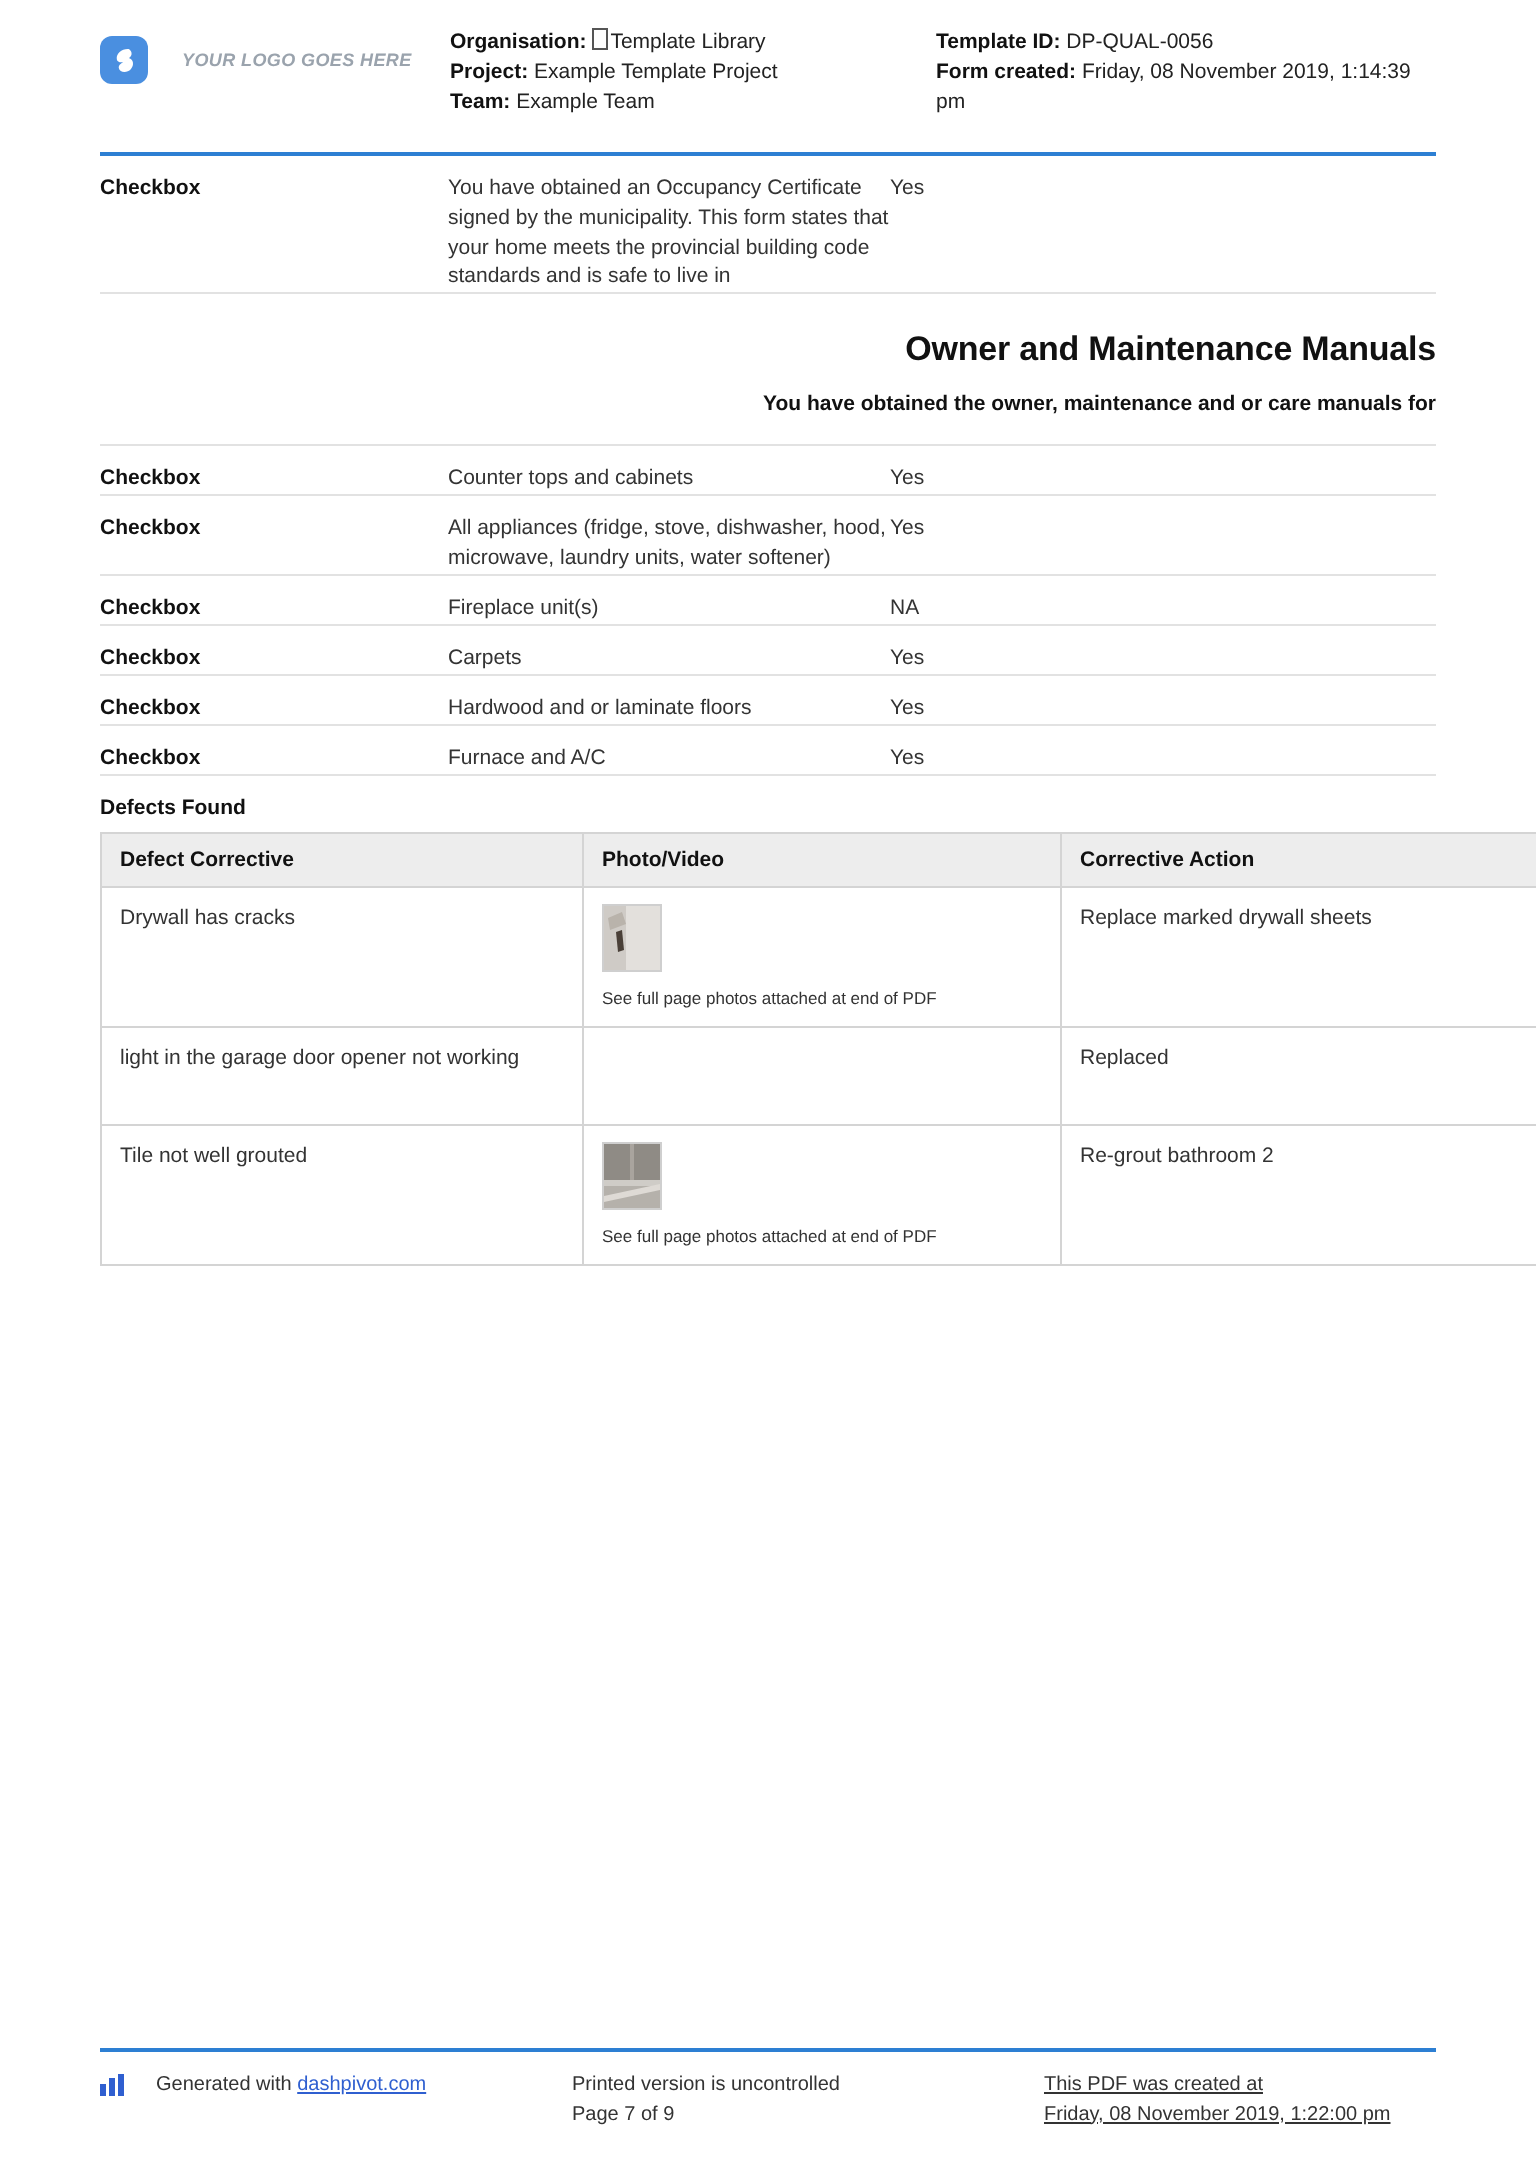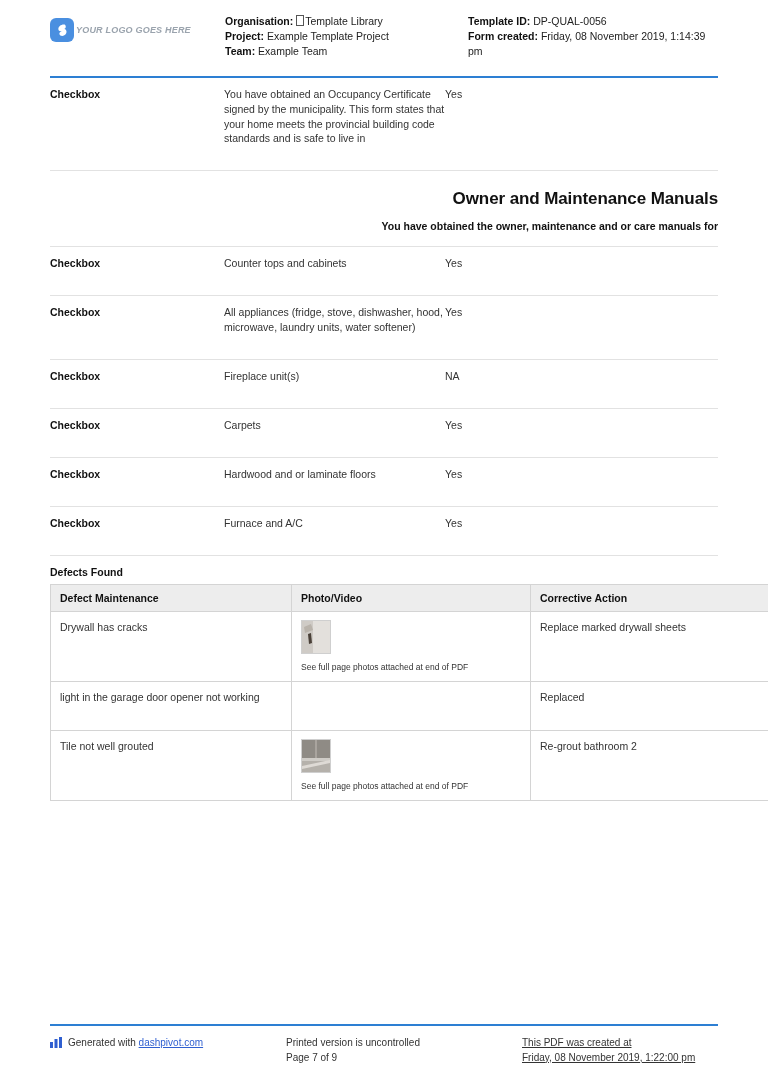--- a/index.html
+++ b/index.html
@@ -27,21 +27,21 @@
   .header {
     display: flex;
     align-items: flex-start;
     padding-top: 14px;
     font-size: 10.5px;
   }
   .logo-block {
     width: 175px;
     display: flex;
     align-items: center;
-    gap: 2px;
+    gap: 17px;
     padding-top: 4px;
   }
   .logo-mark {
     width: 24px;
     height: 24px;
     border-radius: 6px;
     background: #4a8fe0;
     display: flex;
     align-items: center;
     justify-content: center;
@@ -76,21 +76,21 @@
     background: #2d7fd3;
     margin-top: 17px;
   }
 
   
   .row {
     display: flex;
     border-bottom: 1px solid #e2e2e2;
     font-size: 10.5px;
     line-height: 1.42;
-    padding: 9px 0 24px 0;
+    padding: 9px 0 0 0;
   }
   .row .c-label {
     width: 174px;
     font-weight: bold;
     color: #111;
     flex: none;
   }
   .row .c-desc {
     width: 221px;
     flex: none;
@@ -208,21 +208,21 @@
     display: flex;
     padding-top: 10px;
     font-size: 10px;
     line-height: 1.45;
     color: #333;
   }
   .f-col-1 {
     width: 236px;
     display: flex;
     align-items: flex-start;
-    gap: 6px;
+    gap: 16px;
   }
   .f-col-2 { width: 236px; }
   .f-col-3 { flex: 1; text-decoration: underline; }
   .bars { display: block; margin-top: 1px; }
   .link {
     color: #2f5fd0;
     text-decoration: underline;
   }
 </style>
 </head>
@@ -314,21 +314,21 @@
       <div class="c-desc">Furnace and A/C</div>
       <div class="c-val">Yes</div>
     </div>
   </div>
 
   <div class="defects-title">Defects Found</div>
 
   <table class="defects">
     <thead>
       <tr>
-        <th class="col-desc">Defect Maintenance</th>
+        <th class="col-desc">Defect Corrective</th>
         <th class="col-photo">Photo/Video</th>
         <th class="col-action">Corrective Action</th>
       </tr>
     </thead>
     <tbody>
       <tr>
         <td>Drywall has cracks</td>
         <td class="photo-cell">
           <svg class="thumb" viewBox="0 0 28 32" preserveAspectRatio="none">
             <rect x="0" y="0" width="28" height="32" fill="#d9d6d2"></rect>

